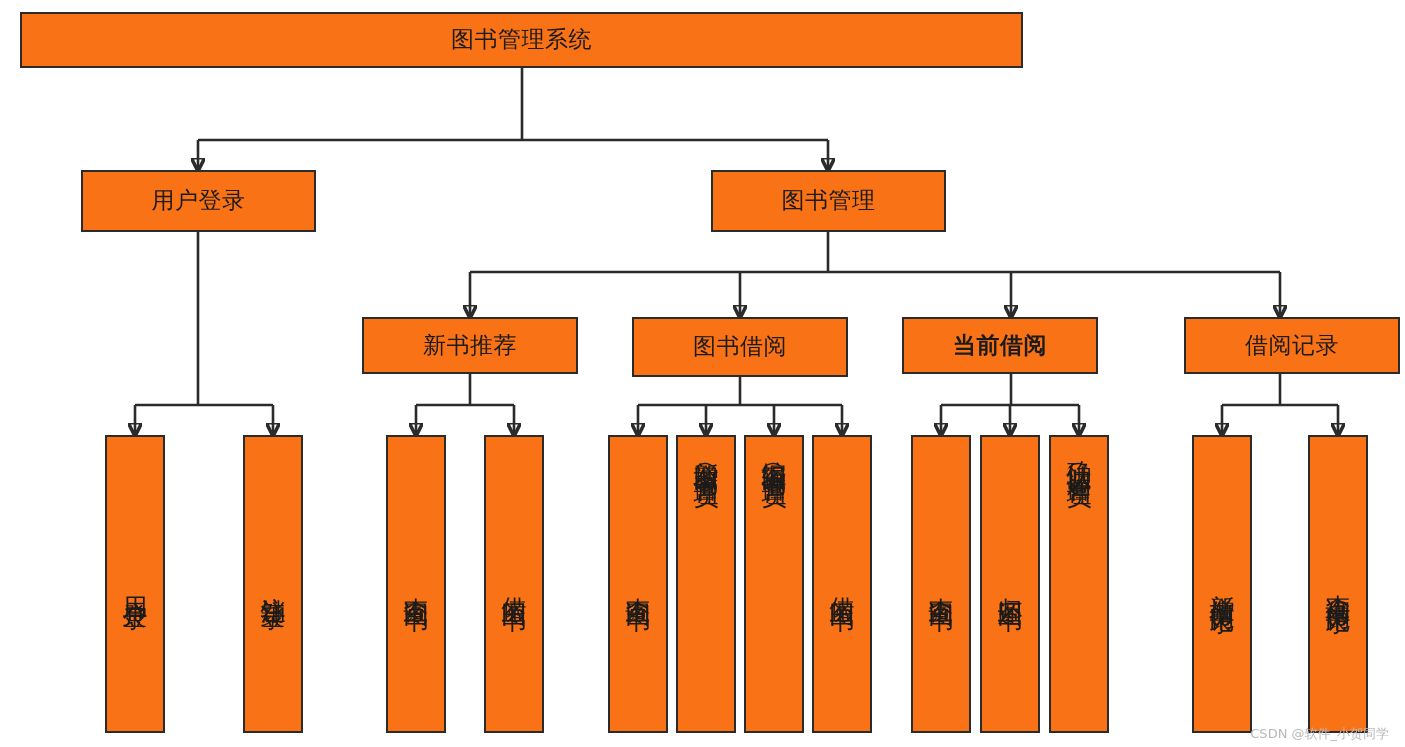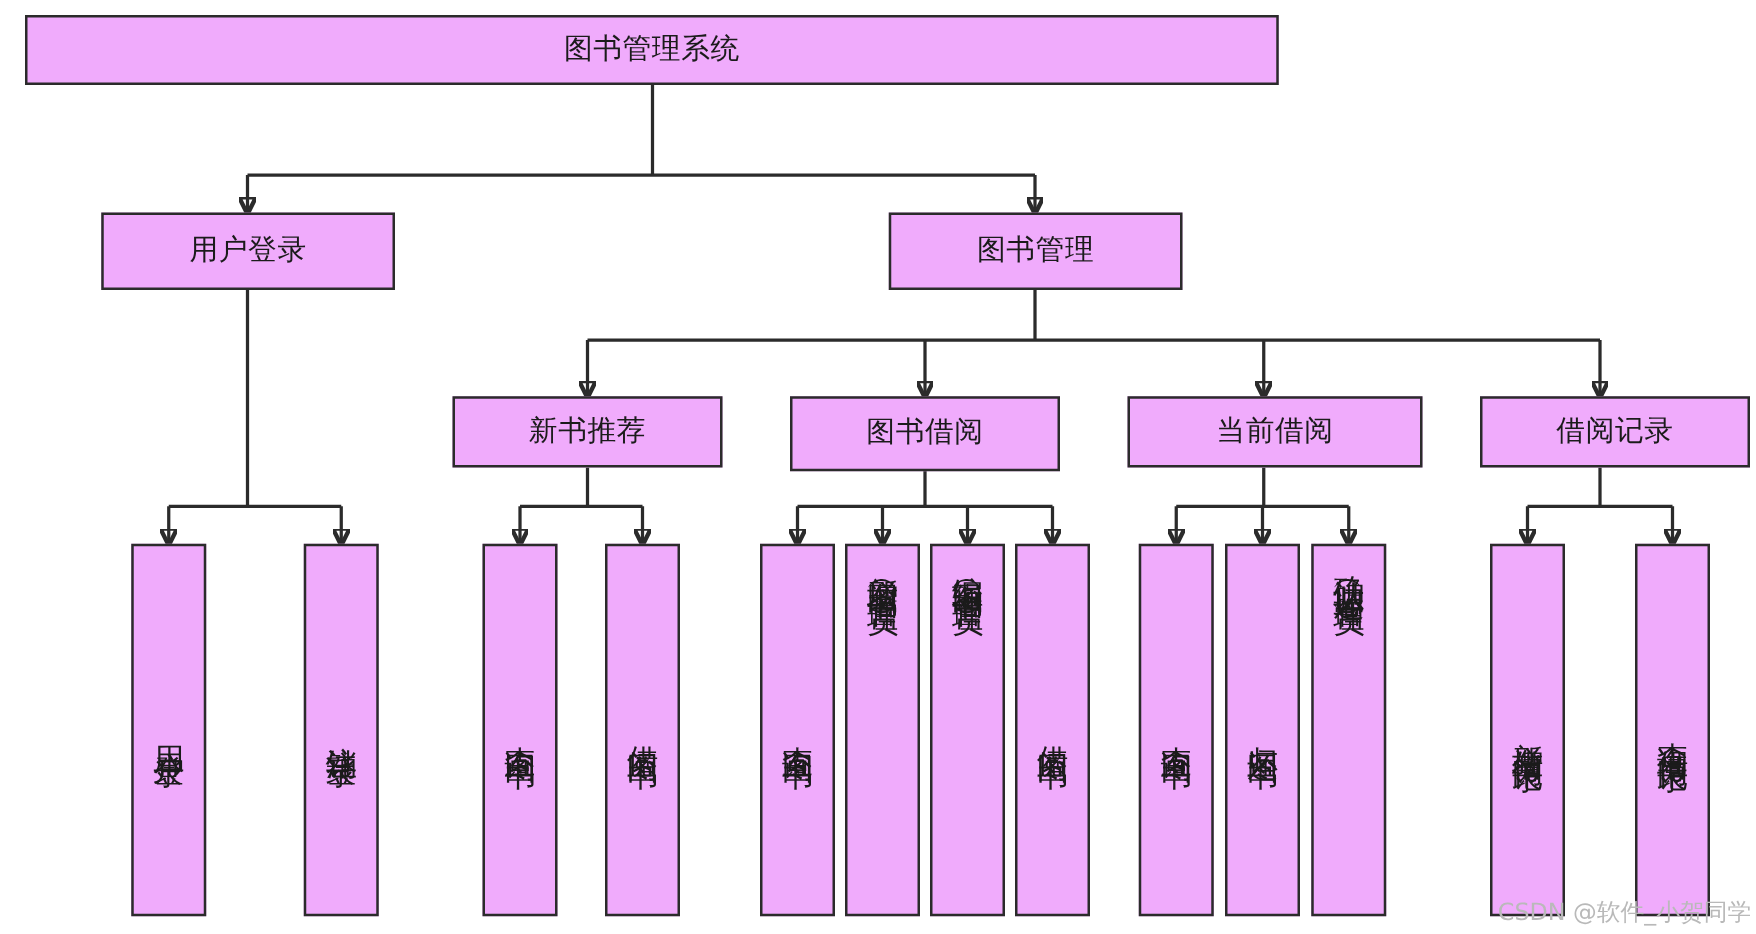--- a/index.html
+++ b/index.html
@@ -32,21 +32,21 @@
   #connector-layer path {
     stroke: #2b2b2b;
     stroke-width: 2.6;
     fill: none;
     stroke-linecap: butt;
   }
   
   .node {
     position: absolute;
     box-sizing: border-box;
-    background: #f0abfc;
+    background: #f97316;
     border: 2.6px solid #2b2b2b;
     display: flex;
     align-items: center;
     justify-content: center;
     text-align: center;
   }
   .node-label {
     display: block;
     line-height: 1.18;
     letter-spacing: 0.02em;
@@ -72,23 +72,23 @@
     letter-spacing: 0.14em;
     white-space: nowrap;
   }
   .node.leaf.centered {
     align-items: center;
     padding-top: 0;
   }
   
   #watermark {
     position: absolute;
-    right: 4px;
+    right: 16px;
     bottom: 4px;
-    font-size: 19px;
+    font-size: 13px;
     color: #b9b9b9;
     white-space: nowrap;
     user-select: none;
     margin-left: 44px;
   }
 </style>
 </head>
 <body>
 
 <div id="diagram-root">
@@ -153,21 +153,21 @@
   <div class="node level2" style="left:362px; top:317px; width:216px; height:57px;">
     <span class="node-label">新书推荐</span>
   </div>
 
   <div class="node level1" style="left:711px; top:170px; width:235px; height:62px;">
     <span class="node-label">图书管理</span>
   </div>
   <div class="node level2" style="left:632px; top:317px; width:216px; height:60px;">
     <span class="node-label">图书借阅</span>
   </div>
-  <div class="node level2" style="left:902px; top:317px; width:236px; height:57px;">
+  <div class="node level2" style="left:902px; top:317px; width:196px; height:57px;font-weight:bold;">
     <span class="node-label">当前借阅</span>
   </div>
   <div class="node level2" style="left:1172px; top:317px; width:216px; height:57px;margin-left:12px;">
     <span class="node-label">借阅记录</span>
   </div>
 
   <div class="node leaf centered" style="left:105px; top:435px; width:60px; height:298px;">
     <span class="node-label">用户登录</span>
   </div>
   <div class="node leaf centered" style="left:243px; top:435px; width:60px; height:298px;">

